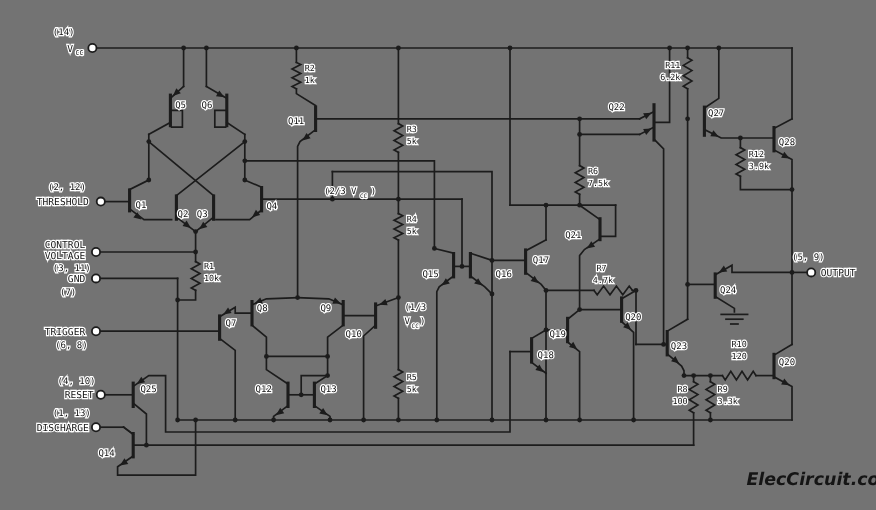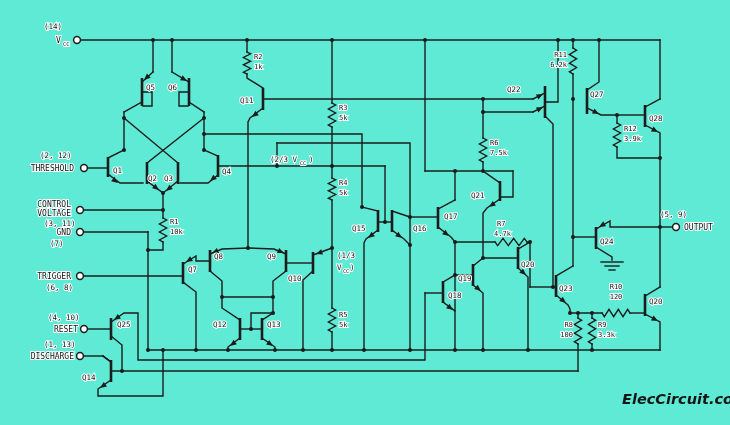--- a/index.html
+++ b/index.html
@@ -1,16 +1,16 @@
 <!DOCTYPE html>
 <html><head>
 <meta charset="utf-8">
 <style>
   html,body{margin:0;padding:0;background:#fff;}
-  #stage{position:relative;width:730px;height:425px;background:#5eead4;overflow:hidden;}
+  #stage{position:relative;width:730px;height:425px;background:#737373;overflow:hidden;}
   svg{position:absolute;left:0;top:0;}
   .wire{stroke:#1c1c1c;stroke-width:1.4;fill:none;stroke-linecap:square;}
   .bar{stroke:#1c1c1c;stroke-width:2.6;fill:none;stroke-linecap:butt;}
   .dot{fill:#1c1c1c;stroke:none;}
   .arrow{fill:#1c1c1c;stroke:none;}
   .term{fill:#fff;stroke:#1c1c1c;stroke-width:1.5;}
   .lbl{font-family:"DejaVu Sans Mono",monospace;fill:#151515;paint-order:stroke;stroke:#ffffff;stroke-width:2px;}
   .wm{font-family:"DejaVu Sans",sans-serif;font-weight:bold;font-style:italic;fill:#151515;}
 </style>
 </head>

